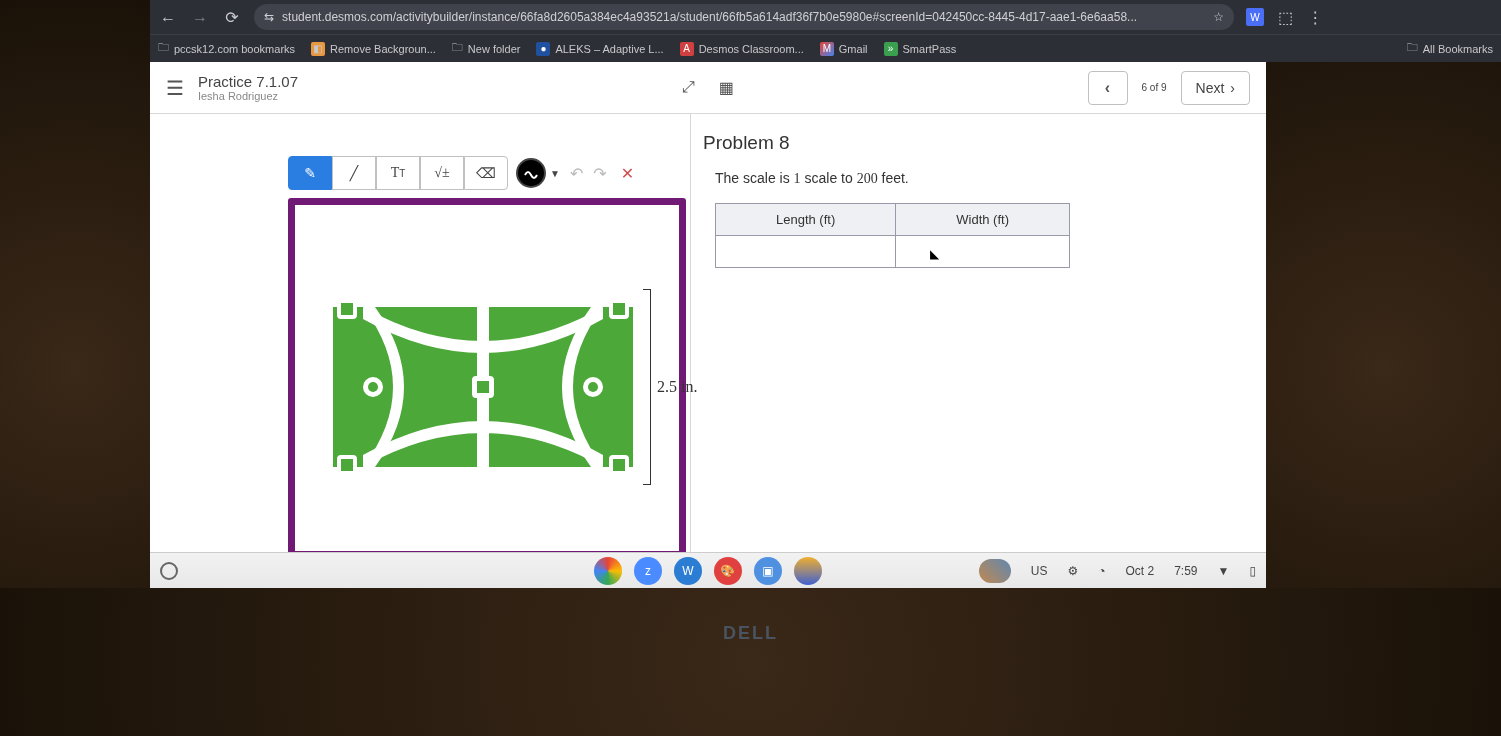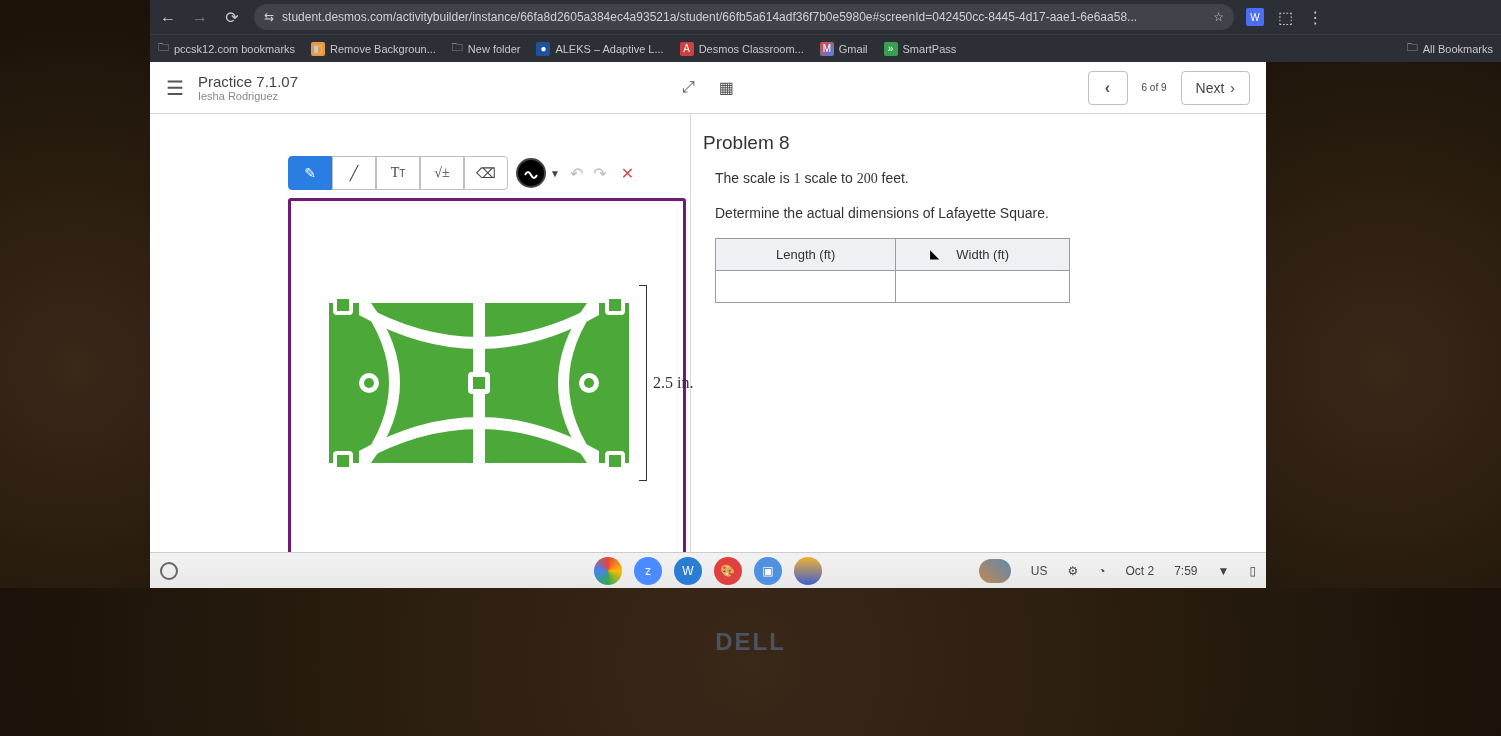--- a/index.html
+++ b/index.html
@@ -49,21 +49,21 @@
 .tool-btn.active { background: #2a7de1; color: #fff; border-color: #2a7de1; }
 .tool-btn:first-child { border-radius: 4px 0 0 4px; }
 .tool-group-end { border-radius: 0 4px 4px 0; }
 .color-circle { width: 30px; height: 30px; border-radius: 50%; background: #000; margin-left: 8px; border: 2px solid #444; display: flex; align-items: center; justify-content: center; cursor: pointer; }
 .color-circle svg { stroke: #fff; }
 .dropdown-caret { font-size: 10px; color: #444; margin-left: 4px; cursor: pointer; }
 .undo-btn, .redo-btn { margin-left: 10px; color: #bbb; font-size: 16px; cursor: pointer; }
 .clear-x { margin-left: 14px; color: #d05050; font-size: 16px; cursor: pointer; }
 
 
-.canvas { margin: 0 0 0 138px; width: 398px; height: 360px; border: 3px solid #701a75; border-radius: 3px; position: relative; background: #fff; }
+.canvas { margin: 0 0 0 138px; width: 398px; height: 360px; border: 7px solid #701a75; border-radius: 3px; position: relative; background: #fff; }
 
 
 .map-img { position: absolute; left: 38px; top: 90px; width: 300px; height: 184px; background: #4ca838; border-radius: 2px; }
 .map-overlay { position: absolute; inset: 0; }
 .map-overlay path { fill: #fff; }
 .corner-sq { position: absolute; width: 20px; height: 20px; background: #4ca838; border: 4px solid #fff; border-radius: 4px; }
 .center-sq { position: absolute; width: 22px; height: 22px; background: #4ca838; border: 5px solid #fff; border-radius: 4px; left: 50%; top: 50%; transform: translate(-50%,-50%); }
 .dim-right { position: absolute; left: 348px; top: 84px; height: 196px; display: flex; align-items: center; }
 .dim-right .bracket { border-right: 1.5px solid #333; border-top: 1.5px solid #333; border-bottom: 1.5px solid #333; width: 8px; height: 100%; }
 .dim-right .label { margin-left: 6px; font-size: 16px; color: #333; font-family: 'Times New Roman', serif; white-space: nowrap; }
@@ -88,21 +88,21 @@
 .shelf-status { margin-left: auto; display: flex; align-items: center; gap: 20px; font-size: 12px; color: #444; }
 .avatar-group { width: 32px; height: 24px; background: linear-gradient(45deg,#c08850,#6088b0); border-radius: 12px; }
 
 .cursor-ptr { position: absolute; top: 185px; left: 780px; font-size: 12px; color: #000; z-index: 100; }
 
 
 .bezel-l, .bezel-r, .bezel-b { position: absolute; background: radial-gradient(circle, #3a2818, #1a1208); }
 .bezel-l { left: 0; top: 0; width: 150px; bottom: 0; }
 .bezel-r { right: 0; top: 0; width: 235px; bottom: 0; }
 .bezel-b { left: 0; right: 0; bottom: 0; height: 148px; }
-.dell-logo { position: absolute; left: 50%; bottom: 80px; transform: translateX(-50%); color: #4a5460; font-size: 24px; font-weight: bold; letter-spacing: 2px; }
+.dell-logo { position: absolute; left: 50%; bottom: 92px; transform: translateX(-50%); color: #4a5460; font-size: 18px; font-weight: bold; letter-spacing: 2px; }
 </style>
 </head>
 <body>
 
 <div class="bezel-l"></div>
 <div class="bezel-r"></div>
 <div class="bezel-b"></div>
 <div class="dell-logo">DELL</div>
 
 <div class="browser-toolbar">
@@ -222,21 +222,20 @@
           <span class="label">2.5 in.</span>
         </div>
       </div>
     </div>
 
     <div class="right-panel">
       <div class="problem-title">Problem 8</div>
       <p class="problem-text">
         <span>The scale is </span><span class="scale-num">1</span><span> scale to </span><span class="scale-num">200</span><span> feet.</span>
       </p>
-      <p class="problem-text">Determine the actual dimensions of Lafayette Square.</p>
       <table class="answer-table">
         <tbody>
             <tr>
           <th>Length (ft)</th>
           <th>Width (ft)</th>
         </tr>
         <tr>
           <td></td>
           <td></td>
         </tr>

